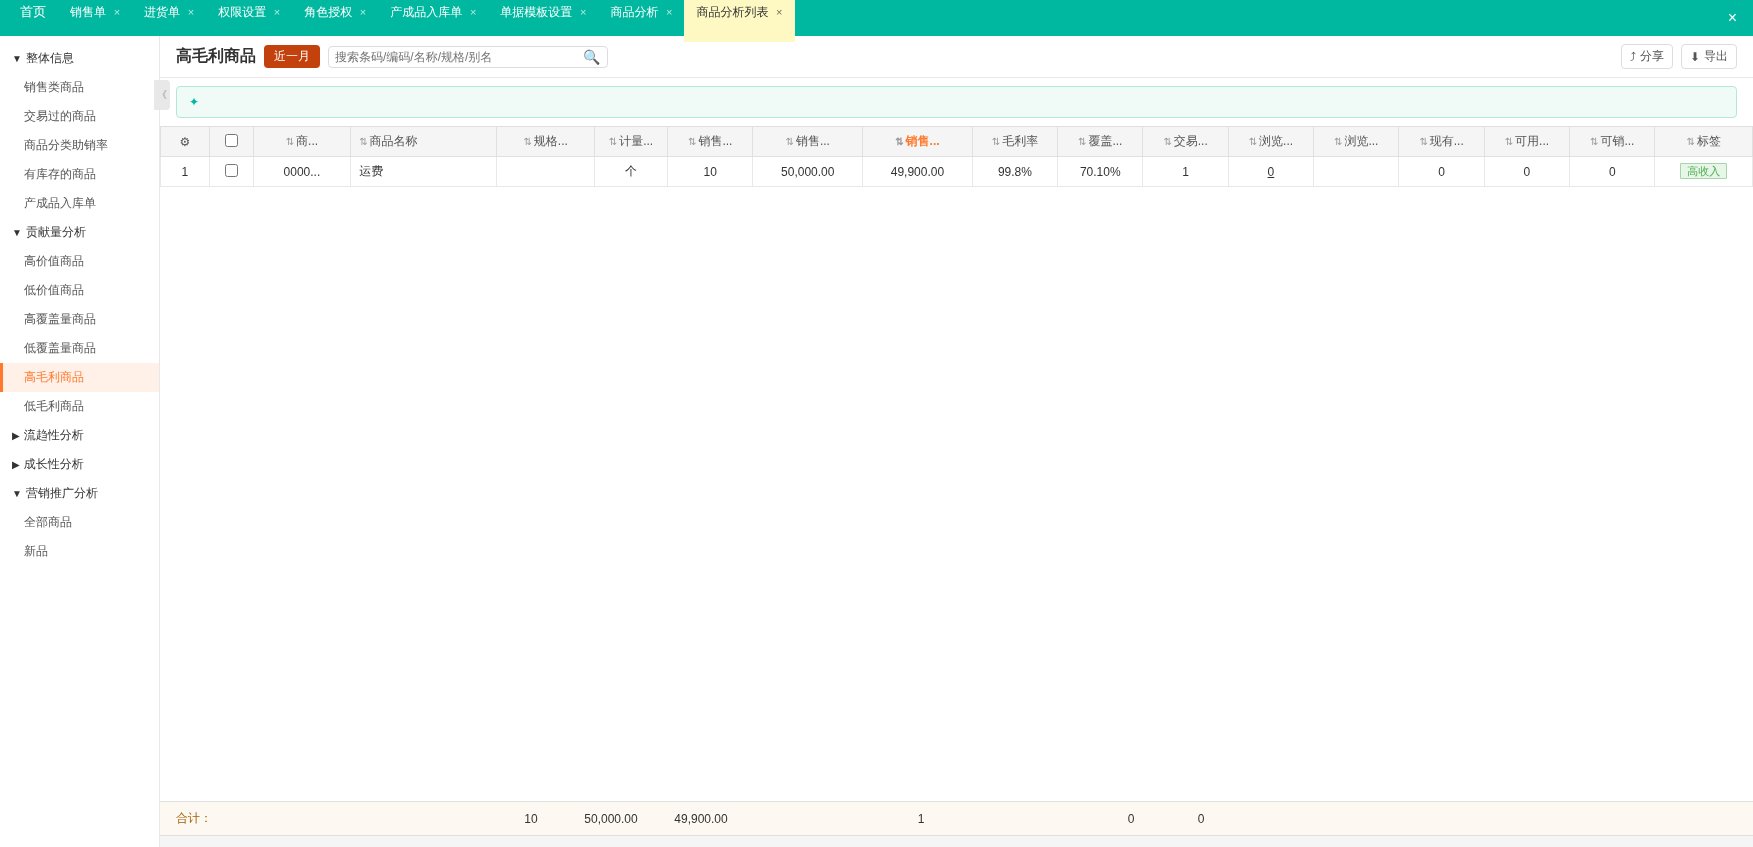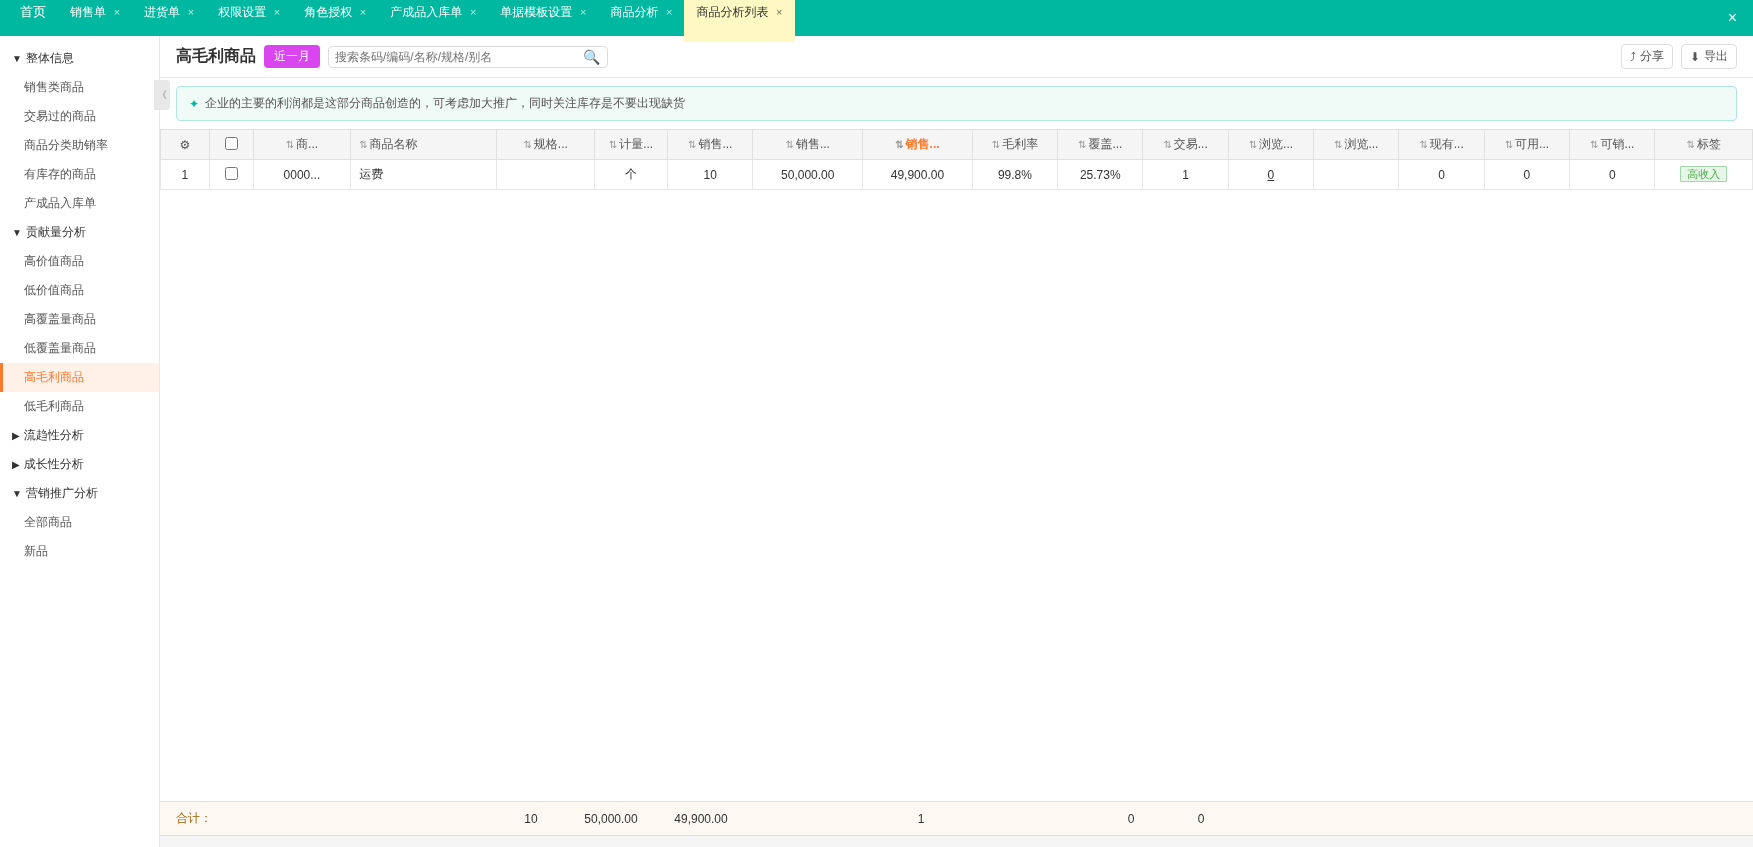--- a/index.html
+++ b/index.html
@@ -115,21 +115,21 @@
       border-bottom: 1px solid #e8e8e8;
       gap: 8px;
       flex-shrink: 0;
     }
     .content-title {
       font-size: 16px;
       font-weight: bold;
       color: #333;
     }
     .filter-btn {
-      background: #d946ef;
+      background: #c2410c;
       color: white;
       border: none;
       border-radius: 4px;
       padding: 3px 10px;
       cursor: pointer;
       font-size: 12px;
     }
     .search-box {
       display: flex;
       align-items: center;
@@ -370,21 +370,20 @@
         </button>
         <button class="action-btn">
           <span>⬇</span>
           <span>导出</span>
         </button>
       </div>
     </div>
 
     <div class="info-banner">
       <span class="info-icon">✦</span>
-      <span>企业的主要的利润都是这部分商品创造的，可考虑加大推广，同时关注库存是不要出现缺货</span>
     </div>
 
     <div class="table-container">
       <table>
         <thead>
           <tr>
             <th class="col-num">⚙</th>
             <th class="col-check"><input type="checkbox" style=""></th>
             <th class="col-code"><span class="sort-icon">⇅</span><span>商...</span></th>
             <th class="col-name"><span class="sort-icon">⇅</span><span>商品名称</span></th>
@@ -409,21 +408,21 @@
             <td class="col-num">1</td>
             <td class="col-check"><input type="checkbox" style=""></td>
             <td class="col-code">0000...</td>
             <td class="col-name">运费</td>
             <td class="col-spec"></td>
             <td class="col-unit">个</td>
             <td class="col-sales-qty">10</td>
             <td class="col-sales-amount">50,000.00</td>
             <td class="col-sales-profit">49,900.00</td>
             <td class="col-profit-rate">99.8%</td>
-            <td class="col-coverage">25.73%</td>
+            <td class="col-coverage">70.10%</td>
             <td class="col-trans">1</td>
             <td class="col-browse1"><span class="link-underline">0</span></td>
             <td class="col-browse2"></td>
             <td class="col-current">0</td>
             <td class="col-available">0</td>
             <td class="col-sellable">0</td>
             <td class="col-tag">
               <span class="tag-high-income">高收入</span>
             </td>
           </tr>

